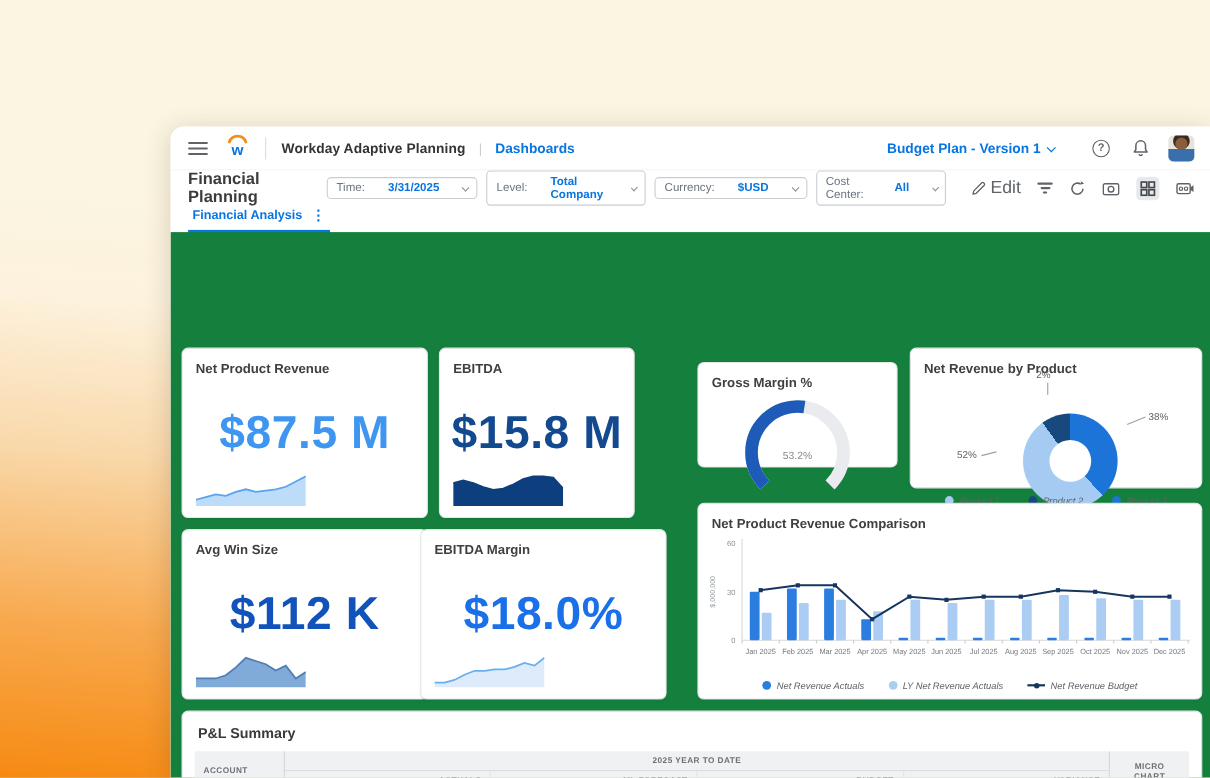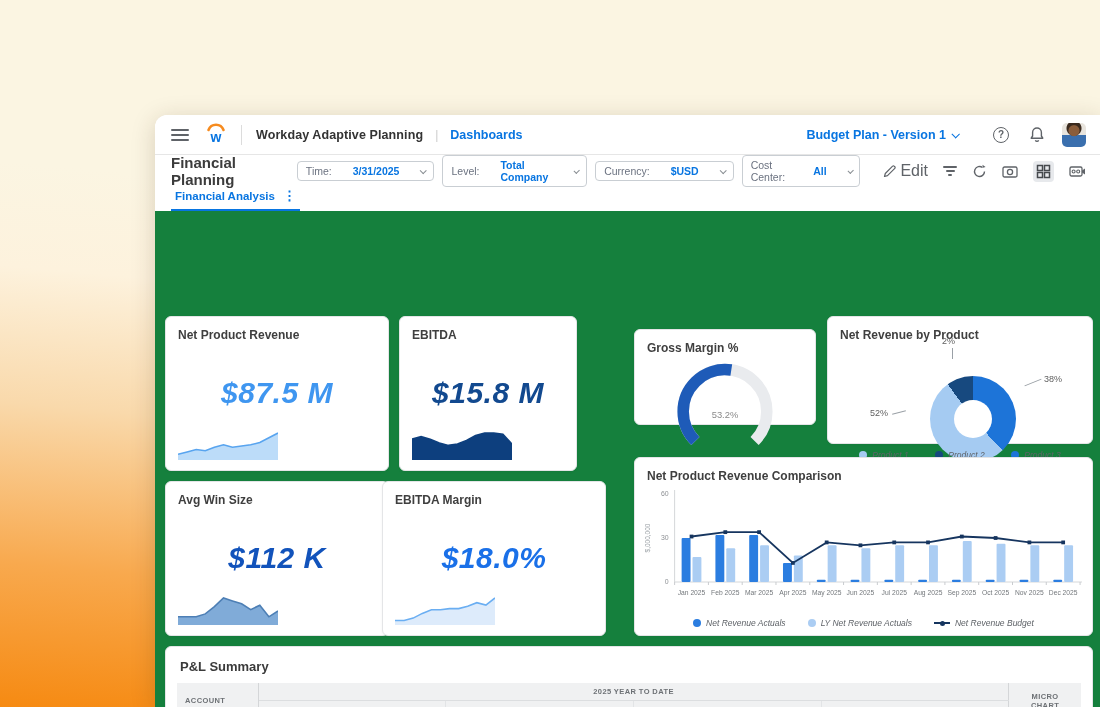--- a/index.html
+++ b/index.html
@@ -50,21 +50,21 @@
   
   .tabbar{ height:26px; display:flex; align-items:flex-end; padding:0 16px; border-bottom:1px solid #e2e2e2; background:#fff;}
   .tab{ display:flex; align-items:center; gap:8px; padding:0 4px 7px 4px; border-bottom:3px solid #0875e1; cursor:pointer;}
   .tab .tlabel{ font-size:11.5px; font-weight:700; color:#0875e1;}
   .tab .dots{ color:#0875e1; font-size:13px; font-weight:700; letter-spacing:0; line-height:10px; cursor:pointer;}
   
   .content{ position:absolute; top:96px; left:0; right:0; bottom:0; background:#15803d;}
   .card{ position:absolute; background:#fff; border:1px solid #e4e5e7; border-radius:6px; box-shadow:0 1px 3px rgba(0,0,0,.05);}
   .card .ctitle{ font-size:12px; font-weight:700; color:#3f3f3f; padding:11px 12px 0 12px;}
   .kpi{ display:flex; flex-direction:column;}
-  .kpi .kvalue{ flex:1; display:flex; align-items:center; justify-content:center; font-size:30px; font-weight:700; letter-spacing:.5px; padding-bottom:26px;font-style:italic;}
+  .kpi .kvalue{ flex:1; display:flex; align-items:center; justify-content:center; font-size:42px; font-weight:700; letter-spacing:.5px; padding-bottom:26px;}
   .kpi .spark{ position:absolute; left:12px; right:12px; bottom:10px; height:30px;}
   .gauge-wrap{ display:flex; justify-content:center; margin-top:2px;}
   .gauge-label{ font-size:9px; fill:#8a8a8a;}
   
   .donut-area{ position:relative; height:100%; }
   .donut{ position:absolute; left:102px; top:34px; width:86px; height:86px; border-radius:50%;}
   .donut-hole{ position:absolute; left:126px; top:58px; width:38px; height:38px; border-radius:50%; background:#fff;}
   .callout{ position:absolute; font-size:9px; color:#616161;}
   .callout-line{ position:absolute; background:#9aa0a6;}
   .donut-legend{ position:absolute; left:0; right:0; bottom:8px; display:flex; justify-content:space-around; padding:0 18px;}

